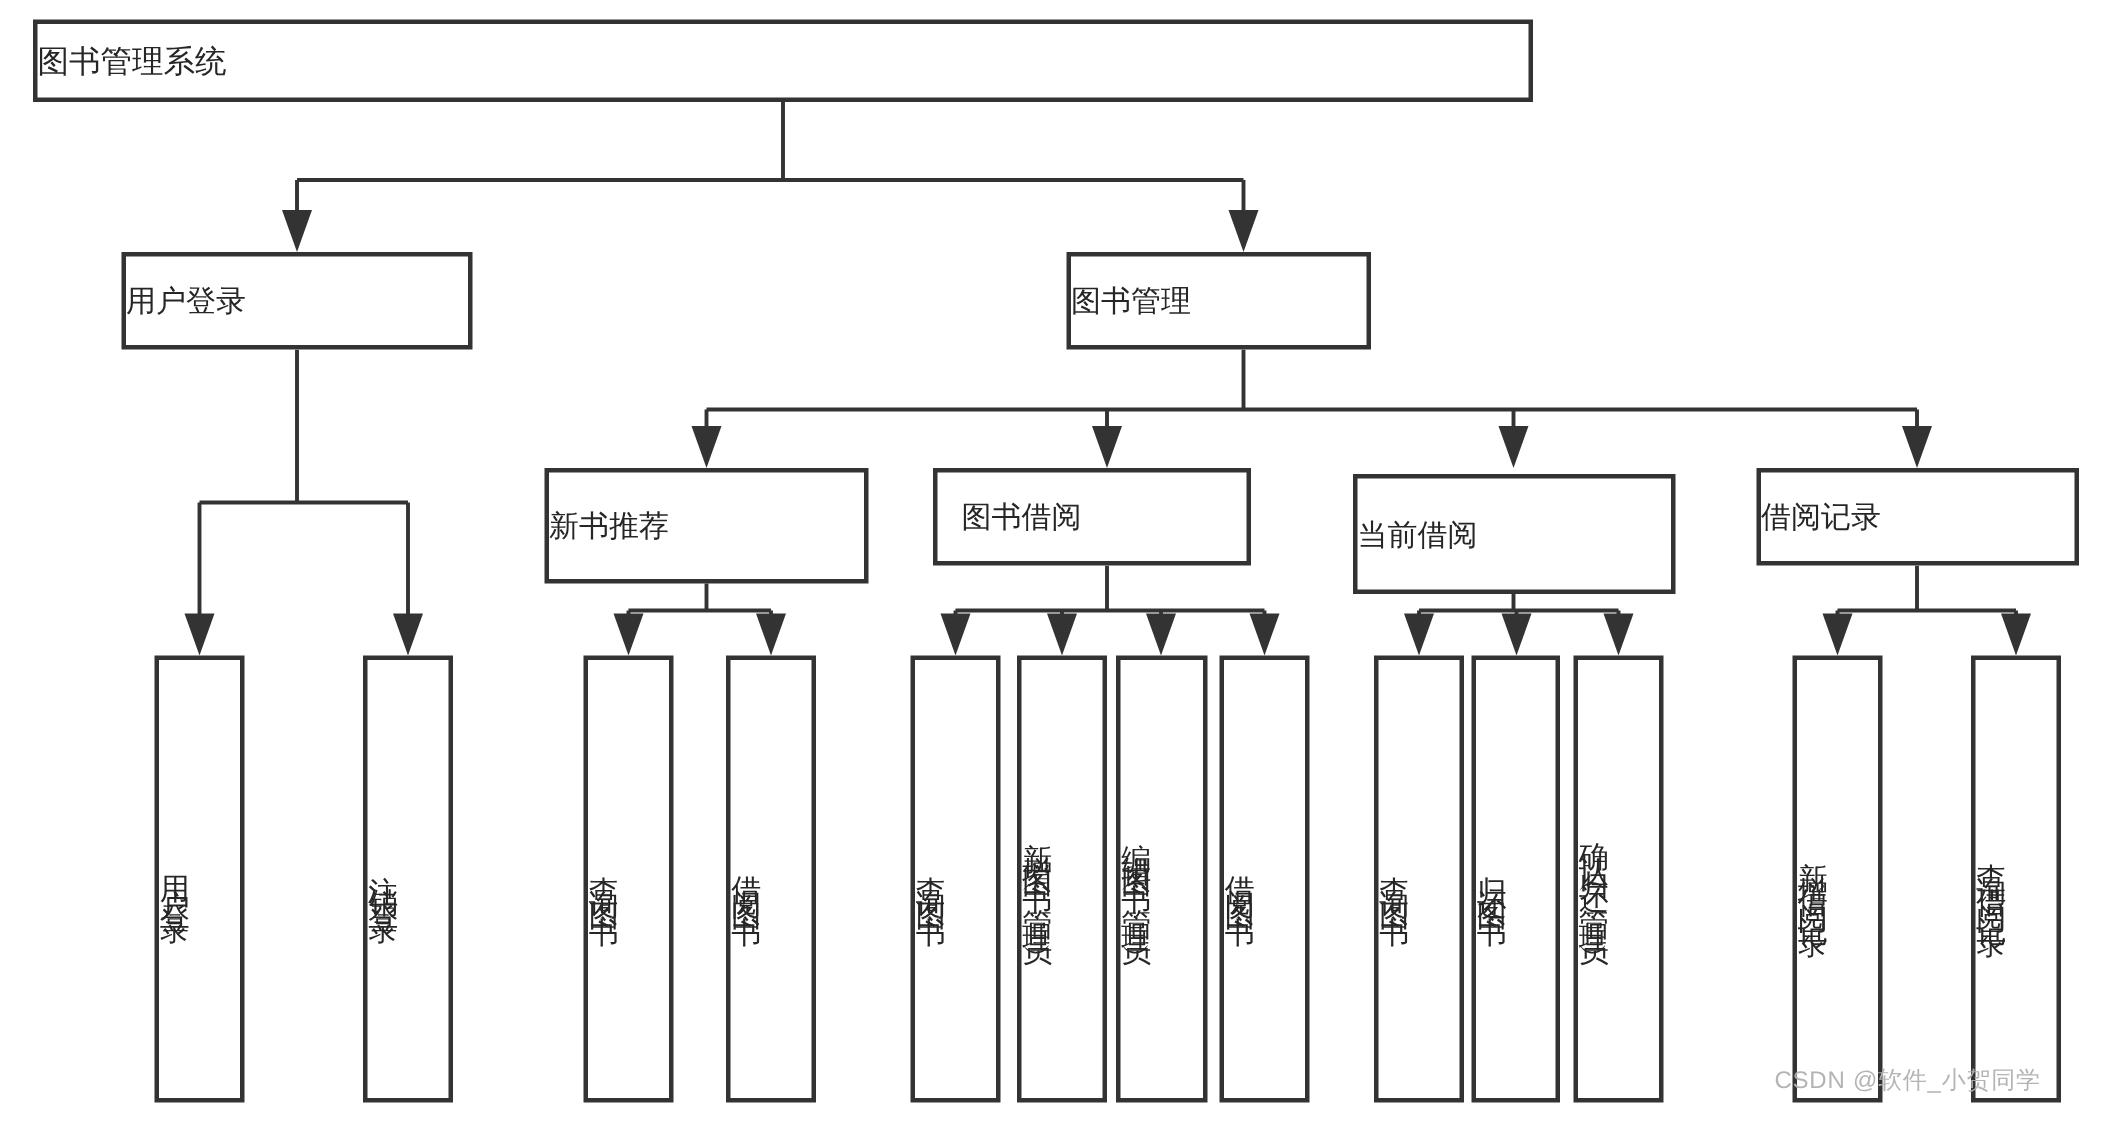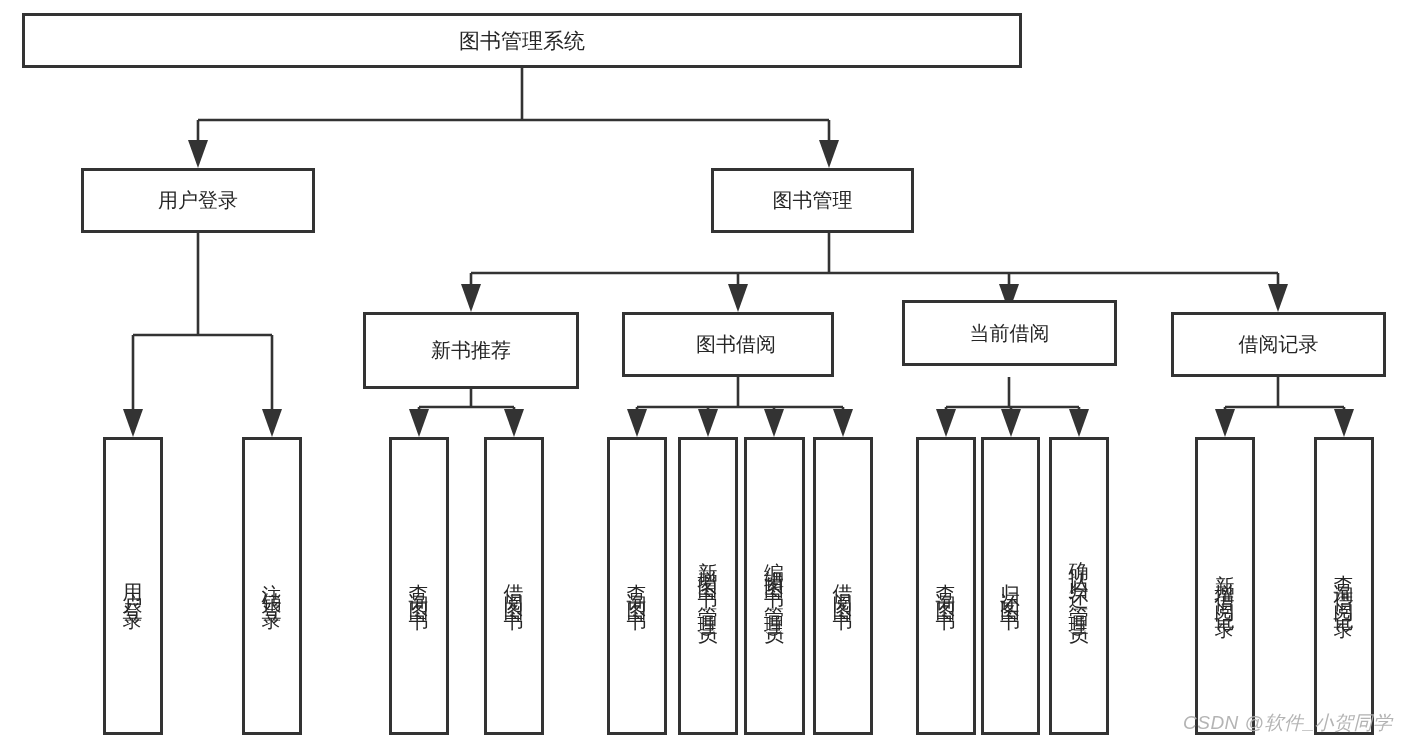--- a/index.html
+++ b/index.html
@@ -21,21 +21,21 @@
   .stage { position: absolute; left: 0; top: 0; width: 1405px; height: 747px; }
   svg.connectors { position: absolute; left: 0; top: 0; z-index: 1; }
   svg.connectors path { stroke: var(--line); stroke-width: 2.6; fill: none; }
   svg.connectors polygon { fill: var(--line); stroke: none; }
   .box {
     position: absolute;
     background: #ffffff;
     border: 2px solid var(--border);
     display: flex;
     align-items: center;
-    justify-content: center;
+    justify-content: flex-start;
     color: var(--text);
     font-size: 20px;
     z-index: 2;
     text-align: center;
   }
   .box.lv0 { border-width: 3px; font-size: 21px; }
   .box.lv1, .box.lv2 { border-width: 3px; }
   .box.leaf { border-width: 3px; }
   .vtext {
     writing-mode: vertical-rl;
@@ -43,26 +43,25 @@
     letter-spacing: 9px;
     line-height: 1;
     font-size: 20px;
     color: var(--text);
   }
   .watermark {
     position: absolute;
     left: 1183px;
     top: 710px;
     z-index: 3;
-    font-size: 19px;
+    font-size: 16px;
     letter-spacing: 0.5px;
     color: var(--watermark);
     opacity: 0.95;
     white-space: nowrap;
-    font-style: italic;
   }
 </style>
 </head>
 <body>
 
 <div class="stage">
 
   <svg class="connectors" width="1405" height="747" viewBox="0 0 1405 747" aria-hidden="true">
 
     <g>
@@ -149,21 +148,21 @@
   <div class="box lv1" style="left:711px; top:168px; width:203px; height:65px;">
     <span>图书管理</span>
   </div>
 
   <div class="box lv2" style="left:363px; top:312px; width:216px; height:77px;">
     <span>新书推荐</span>
   </div>
   <div class="box lv2" style="left:622px; top:312px; width:212px; height:65px;padding-left:16px;">
     <span>图书借阅</span>
   </div>
-  <div class="box lv2" style="left:902px; top:300px; width:215px; height:66px;">
+  <div class="box lv2" style="left:902px; top:316px; width:215px; height:80px;">
     <span>当前借阅</span>
   </div>
   <div class="box lv2" style="left:1171px; top:312px; width:215px; height:65px;">
     <span>借阅记录</span>
   </div>
 
   <div class="box leaf" style="left:103px; top:437px; width:60px; height:298px;">
     <span class="vtext">用户登录</span>
   </div>
   <div class="box leaf" style="left:242px; top:437px; width:60px; height:298px;">

